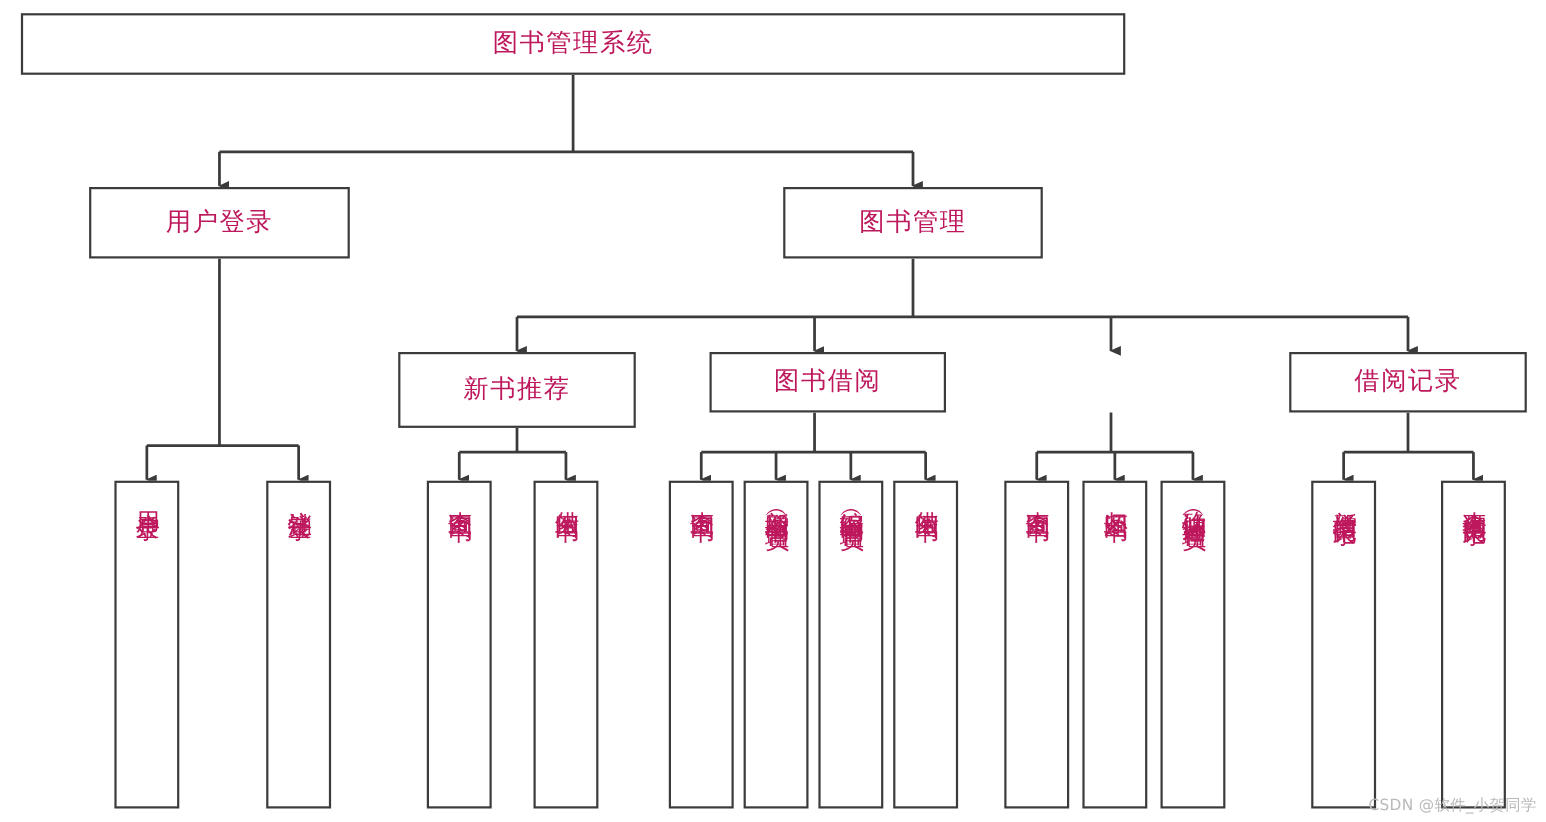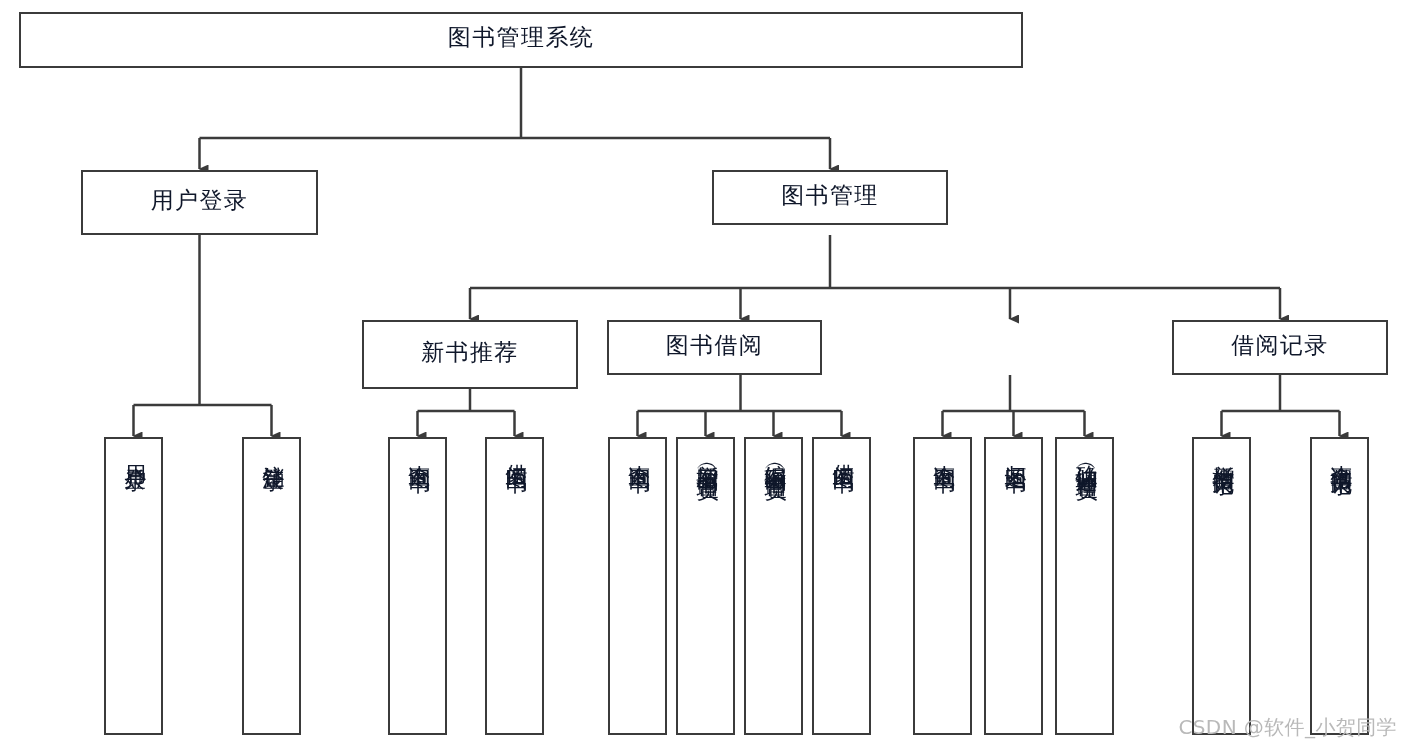--- a/index.html
+++ b/index.html
@@ -30,25 +30,24 @@
     position: absolute;
     box-sizing: border-box;
     background: #ffffff;
     border: 2.5px solid #3b3b3b;
     display: flex;
     align-items: center;
     justify-content: center;
     z-index: 2;
   }
   .node-label {
-    color: #0f172a;
+    color: #be185d;
     letter-spacing: 0.06em;
     white-space: nowrap;
     line-height: 1.18;
-    font-family: Liberation Mono, monospace;
   }
   
   .node.horizontal .node-label {
     font-size: 23px;
   }
   
   .node.vertical {
     align-items: flex-start;
     justify-content: center;
     padding-top: 8px;
@@ -57,21 +56,21 @@
     writing-mode: vertical-rl;
     text-orientation: upright;
     font-size: 22px;
     letter-spacing: 0.10em;
     line-height: 1.0;
   }
   #watermark {
     position: absolute;
     right: 8px;
     bottom: 6px;
-    font-size: 20px;
+    font-size: 14px;
     color: #b9b9b9;
     letter-spacing: 0.02em;
     z-index: 5;
     white-space: nowrap;
   }
 </style>
 </head>
 <body>
 
 <div id="diagram-canvas">
@@ -119,28 +118,28 @@
       </g>
   </svg>
 
   <div class="node horizontal" style="left: 19px; top: 12px; width: 1004px; height: 56px;">
     <span class="node-label">图书管理系统</span>
   </div>
 
   <div class="node horizontal" style="left: 81px; top: 170px; width: 237px; height: 65px;">
     <span class="node-label">用户登录</span>
   </div>
-  <div class="node horizontal" style="left: 712px; top: 170px; width: 236px; height: 55px;">
+  <div class="node horizontal" style="left: 712px; top: 170px; width: 236px; height: 65px;">
     <span class="node-label">图书管理</span>
   </div>
 
   <div class="node horizontal" style="left: 362px; top: 320px; width: 216px; height: 69px;">
     <span class="node-label">新书推荐</span>
   </div>
-  <div class="node horizontal" style="left: 607px; top: 320px; width: 215px; height: 55px;">
+  <div class="node horizontal" style="left: 645px; top: 320px; width: 215px; height: 55px;">
     <span class="node-label">图书借阅</span>
   </div>
   <div class="node horizontal" style="left: 1172px; top: 320px; width: 216px; height: 55px;">
     <span class="node-label">借阅记录</span>
   </div>
 
   <div class="node vertical" style="left: 104px; top: 437px; width: 59px; height: 298px;">
     <span class="node-label">用户登录</span>
   </div>
   <div class="node vertical" style="left: 242px; top: 437px; width: 59px; height: 298px;">

